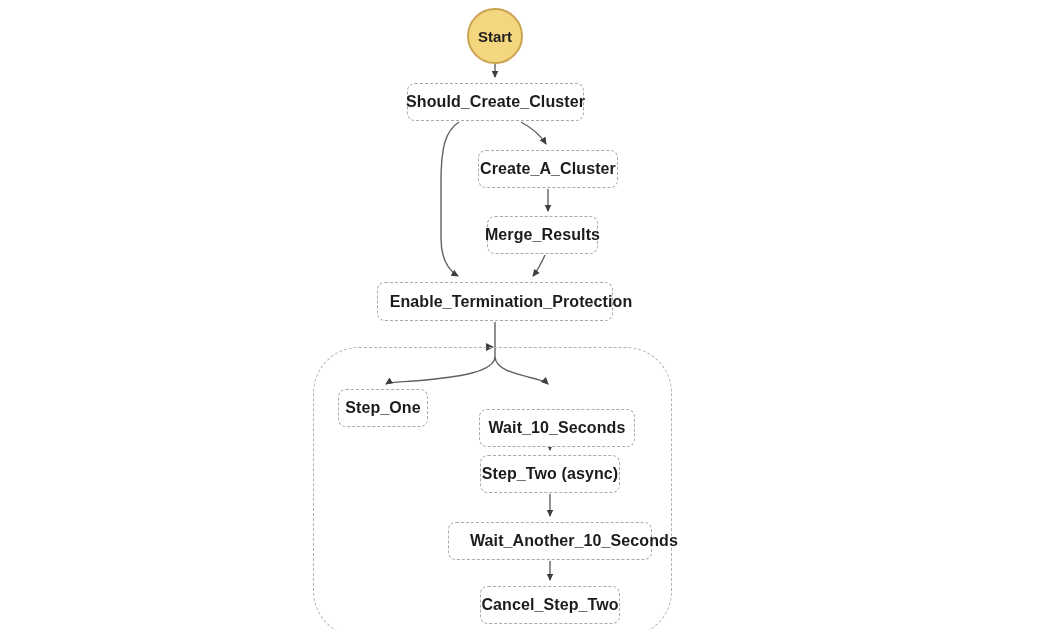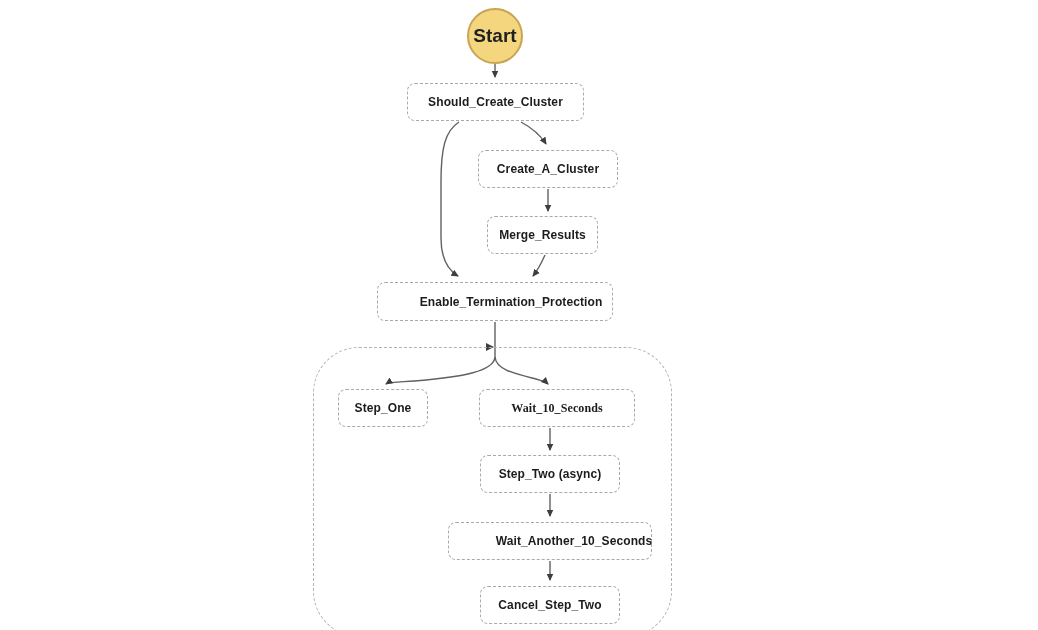--- a/index.html
+++ b/index.html
@@ -26,61 +26,61 @@
   .state-node {
     position: absolute;
     box-sizing: border-box;
     border: 1.5px dashed #a9a9a9;
     border-radius: 8px;
     background: #ffffff;
     display: flex;
     align-items: center;
     justify-content: center;
     font-weight: 700;
-    font-size: 12px;
+    font-size: 16px;
     color: #1c1c1c;
     white-space: nowrap;
     letter-spacing: 0.1px;
     cursor: pointer;
   }
   .start-node {
     position: absolute;
     left: 467px;
     top: 8px;
     width: 56px;
     height: 56px;
     box-sizing: border-box;
     border-radius: 50%;
     background: #f4d67e;
     border: 2px solid #c9a452;
     display: flex;
     align-items: center;
     justify-content: center;
     font-weight: 700;
-    font-size: 19px;
+    font-size: 15px;
     color: #1f1f1f;
   }
   .parallel-container {
     position: absolute;
     left: 313px;
     top: 347px;
     width: 359px;
     height: 290px;
     box-sizing: border-box;
     border: 1.5px dashed #b2b2b2;
     border-radius: 46px;
     background: transparent;
   }
   
   .n-scc   { left: 407px; top: 83px;  width: 177px; height: 38px; }
   .n-cac   { left: 478px; top: 150px; width: 140px; height: 38px; }
   .n-mr    { left: 487px; top: 216px; width: 111px; height: 38px; }
   .n-etp   { left: 377px; top: 282px; width: 236px; height: 39px; padding-left: 32px; }
   .n-s1    { left: 338px; top: 389px; width: 90px;  height: 38px; }
-  .n-w10   { left: 479px; top: 389px; width: 156px; height: 38px; font-family: Liberation Serif, serif; }
+  .n-w10   { left: 479px; top: 409px; width: 156px; height: 38px; }
   .n-s2    { left: 480px; top: 455px; width: 140px; height: 38px; }
   .n-wa10  { left: 448px; top: 522px; width: 204px; height: 38px; padding-left: 48px; }
   .n-cs2   { left: 480px; top: 586px; width: 140px; height: 38px; }
 </style>
 </head>
 <body>
 
 <div class="canvas">
 
   <svg class="edges-svg" width="1038" height="630" viewBox="0 0 1038 630">

